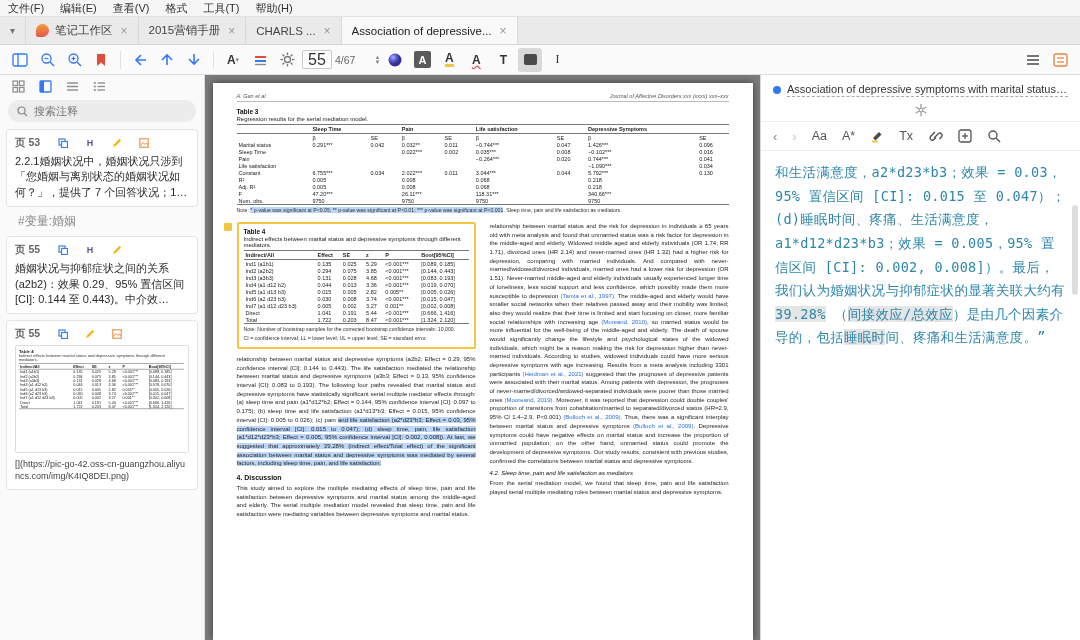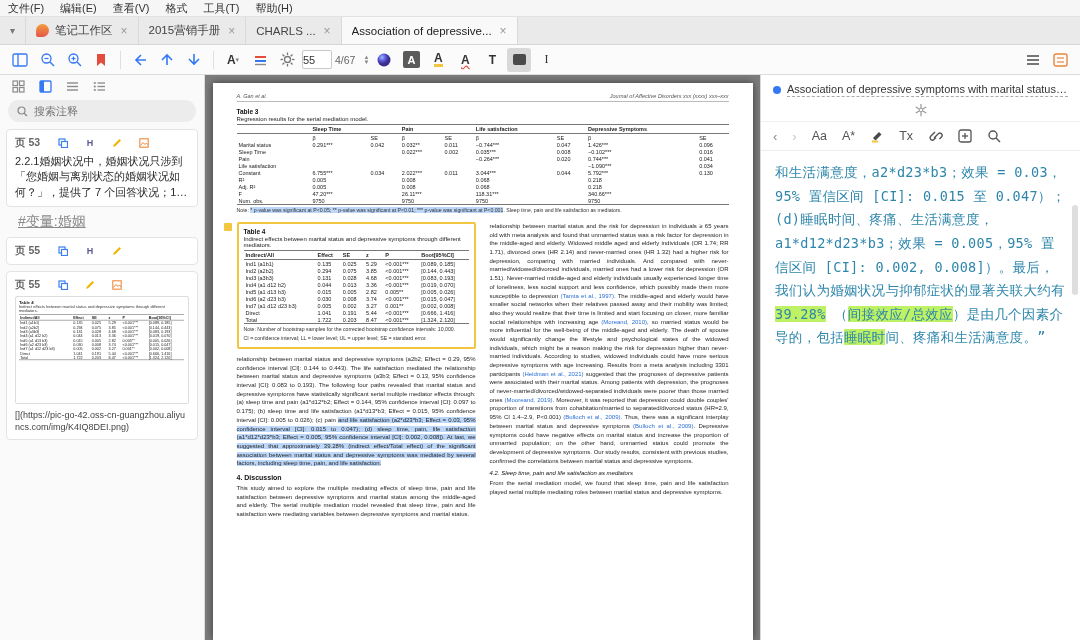--- a/index.html
+++ b/index.html
@@ -29,22 +29,22 @@
   
   .toolbar { height:30px; background:#fbfbfb; border-bottom:1px solid #dcdcdc;
     display:flex; align-items:center; padding:0 8px; gap:3px; }
   .tbtn { min-width:24px; height:24px; display:flex; align-items:center; justify-content:center;
     border-radius:3px; color:#555; font-size:12px; }
   .tbtn.blue { color:#3478f6; }
   .tbtn.red { color:#e34c3c; }
   .tbtn.pressed { background:#d9d9d9; }
   .tsep { width:1px; height:18px; background:#e0e0e0; margin:0 4px; }
   .page-input { width:30px; height:19px; border:1px solid #c9c9c9; border-radius:2px;
-    font-size:11px; color:#333; background:#fff; }
-  .page-total { font-size:10.5px; color:#666; display:flex; align-items:center; gap:8px; }
+    font-size:16px; text-align:center; color:#333; background:#fff; }
+  .page-total { font-size:10.5px; color:#666; display:flex; align-items:center; gap:19px; }
   .stepper { display:flex; flex-direction:column; font-size:6px; color:#888; line-height:5px; }
   .a-dark { background:#5a5a5a; color:#fff; width:17px; height:17px; border-radius:2px;
     display:flex; align-items:center; justify-content:center; font-weight:bold; font-size:11px; }
   .a-hl { border-bottom:3px solid #f3c63f; font-weight:bold; color:#333; line-height:12px; }
   .a-sq { font-weight:bold; color:#333; text-decoration:underline wavy #e34c3c; }
   .t-lbl { font-weight:bold; color:#333; }
   .caret-lbl { color:#333; font-family:"Liberation Serif",serif; }
   .rect-fill { width:13px; height:11px; background:#4a4a4a; border-radius:2px; }
   .spacer { flex:1; }
 
@@ -63,21 +63,21 @@
     font-size:11px; color:#333; font-family:inherit; }
   .cards { flex:1; overflow:hidden; padding:2px 6px 6px; }
   .card { background:#fff; border:1px solid #e4e4e4; border-radius:4px;
     padding:6px 8px; margin-bottom:6px; }
   .card-head { display:flex; align-items:center; gap:15px; font-size:10.5px; color:#7a7a7a; }
   .card-head .pg { font-weight:bold; color:#666; margin-right:2px; }
   .mini { width:12px; height:12px; display:flex; align-items:center; justify-content:center;
     font-size:9px; font-weight:bold; border-radius:2px; }
   .card-body { margin-top:4px; font-size:11px; line-height:1.4; color:#2b2b2b;
     display:-webkit-box; -webkit-line-clamp:3; -webkit-box-orient:vertical; overflow:hidden; }
-  .tagrow { font-size:14px; color:#8a8a8a; padding:0 4px 6px 12px;text-decoration:underline; }
+  .tagrow { font-size:12px; color:#8a8a8a; padding:0 4px 6px 12px; }
   .thumb { border:1px solid #ddd; border-radius:2px; margin-top:4px; height:108px;
     overflow:hidden; background:#fff; padding:3px; }
   .thumb-scale { transform:scale(.62); transform-origin:0 0; width:160%; }
   .thumb .tt { font-size:7px; font-weight:bold; color:#222; }
   .thumb .tc { font-size:6.5px; color:#333; margin-bottom:2px; }
   .linktext { margin-top:5px; font-size:9px; color:#444; word-break:break-all; line-height:1.35; }
 
   
   .pdf-area { flex:1; background:#7d7d7d; display:flex; justify-content:center;
     overflow:hidden; position:relative; }
@@ -113,21 +113,21 @@
   .n-title .dot { width:8px; height:8px; border-radius:50%; background:#3478f6; flex:0 0 auto; }
   .n-title .txt { border-bottom:1px dashed #aaa; padding-bottom:1px; white-space:nowrap;
     overflow:hidden; text-overflow:ellipsis; }
   .n-handle { display:flex; justify-content:center; padding:2px 0 4px; color:#999; }
   .n-toolbar { height:30px; border-top:1px solid #f0f0f0; border-bottom:1px solid #ededed;
     display:flex; align-items:center; gap:15px; padding:0 12px; color:#555; font-size:12.5px; }
   .n-toolbar .chev { color:#888; font-size:13px; }
   .n-toolbar .dimmed { color:#c4c4c4; }
   .n-body { padding:10px 14px; font-size:13.5px; line-height:1.75; color:#2e86ab;
     font-family:"DejaVu Sans Mono","DejaVu Sans",monospace; letter-spacing:.3px; }
-  .n-body .hl { background:#bef264; }
+  .n-body .hl { background:#e5e5e5; }
   .n-scroll { position:absolute; right:2px; top:130px; width:6px; height:90px;
     background:#dedede; border-radius:3px; }
 
   svg { display:block; }
 </style>
 </head>
 <body>
 
 <div class="app">
 
@@ -378,20 +378,21 @@
                   <rect x="3.5" y="3.5" width="6" height="6" fill="#fff" stroke="currentColor" stroke-width="1.2"></rect>
                 </svg>
             </span>
             <span class="mini" style="color:#5a5a8f">H</span>
             <span class="mini" style="color:#f0b400">
               <svg width="10" height="10" viewBox="0 0 10 10">
                   <path d="M1 9 L2 6.5 L7.5 1 L9 2.5 L3.5 8 Z" fill="currentColor"></path>
                 </svg>
             </span>
           </div>
+          <div class="card-body">婚姻状况与抑郁症状之间的关系 (a2b2)：效果 0.29、95% 置信区间 [CI]: 0.144 至 0.443)。中介效…</div>
         </div>
 
         <div class="card">
           <div class="card-head">
             <span class="pg">页 55</span>
             <span class="mini" style="color:#3b7ff0">
               <svg width="10" height="10" viewBox="0 0 10 10">
                   <rect x="1" y="1" width="6" height="6" fill="none" stroke="currentColor" stroke-width="1.2"></rect>
                   <rect x="3.5" y="3.5" width="6" height="6" fill="#fff" stroke="currentColor" stroke-width="1.2"></rect>
                 </svg>

